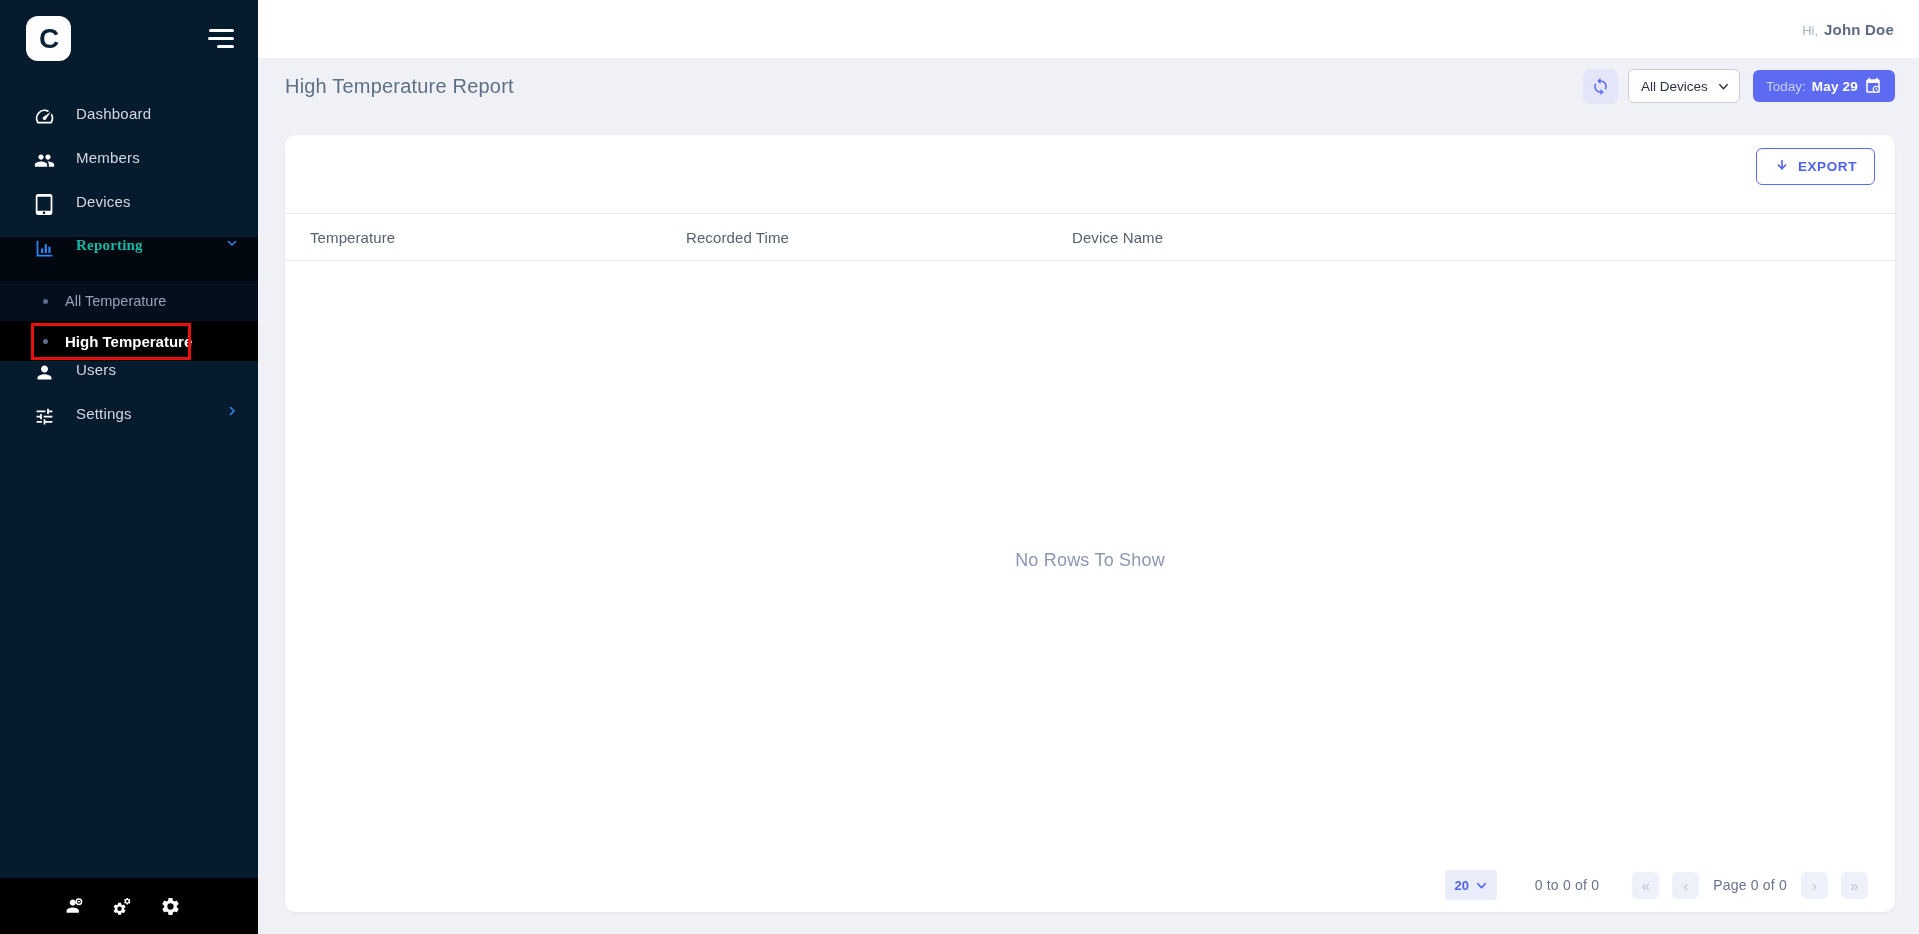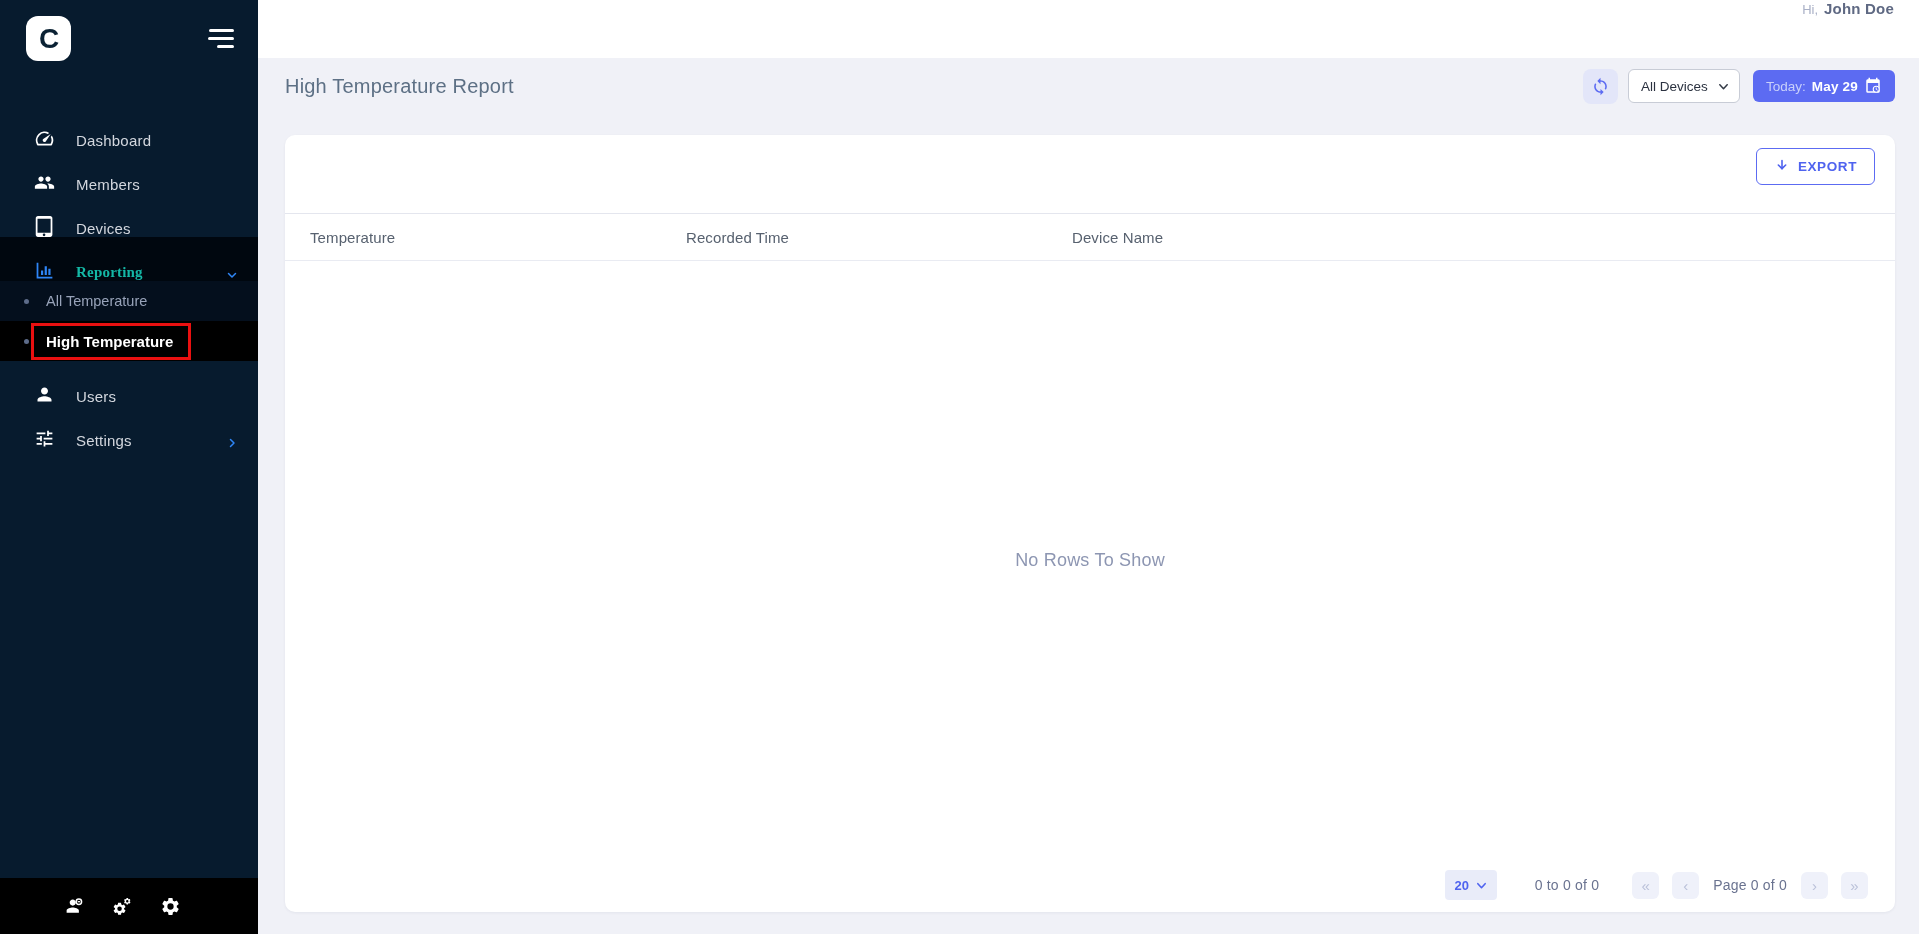--- a/index.html
+++ b/index.html
@@ -11,45 +11,45 @@
   .sidebar-header { display:flex; align-items:center; justify-content:space-between; padding:15px 24px 0 26px; height:62px; }
   .logo { width:45px; height:45px; background:#ffffff; border-radius:12px; display:flex; align-items:center; justify-content:center; cursor:pointer; }
   .logo span { font-size:28px; font-weight:800; color:#0b2234; letter-spacing:-1px; }
   .hamburger { display:flex; flex-direction:column; align-items:flex-end; gap:5px; cursor:pointer; padding:4px 0; }
   .hamburger i { display:block; height:3px; border-radius:2px; background:#ffffff; }
   .hamburger .l1 { width:25px; }
   .hamburger .l2 { width:26px; }
   .hamburger .l3 { width:17px; }
 
   .nav { margin-top:43px; }
-  .nav-item { height:44px; display:flex; align-items:flex-end; padding:0 20px 0 33px; cursor:pointer; color:#d3d7de; }
+  .nav-item { height:44px; display:flex; align-items:flex-start; padding:0 20px 0 33px; cursor:pointer; color:#d3d7de; }
   .nav-item .nav-icon { width:22px; height:22px; display:flex; align-items:center; justify-content:center; color:#ffffff; flex:0 0 22px; }
   .nav-item .nav-icon svg { width:21px; height:21px; }
   .nav-label { margin-left:21px; font-size:15px; font-weight:500; letter-spacing:.2px; }
   .nav-item.active { background:#00070f; }
   .nav-item.active .nav-icon { color:#2e86f7; }
   .nav-item.active .nav-label { color:#14b8a6; font-weight:600;font-family:Liberation Serif, serif; }
   .nav-chevron { margin-left:auto; display:flex; color:#2e86f7; }
   .nav-chevron svg { width:12px; height:12px; }
 
   .submenu { background:#040f1d; }
-  .sub-item { position:relative; height:40px; display:flex; align-items:center; padding-left:24px; cursor:pointer; }
+  .sub-item { position:relative; height:40px; display:flex; align-items:center; padding-left:43px; cursor:pointer; }
   .sub-item .dot { width:5px; height:5px; border-radius:50%; background:#5d6c8a; flex:0 0 5px; }
   .sub-item .sub-label { margin-left:17px; font-size:14.5px; color:#98a3b9; font-weight:500; }
   .sub-item.selected { background:#000000; }
   .sub-item.selected .sub-label { color:#ffffff; font-weight:600; font-size:15px; }
   .red-box { position:absolute; left:31px; top:2px; width:160px; height:37px; border:3px solid #ea1010; pointer-events:none; }
 
   .sidebar-footer { position:absolute; left:0; bottom:0; width:258px; height:56px; background:#000000; display:flex; align-items:center; padding-left:64px; gap:27px; }
   .footer-icon { color:#ffffff; display:flex; cursor:pointer; }
   .footer-icon svg { width:21px; height:21px; }
 
   
   .main { position:absolute; left:258px; top:0; width:1661px; height:934px; }
-  .topbar { height:58px; background:#ffffff; display:flex; justify-content:flex-end; padding-right:25px; }
+  .topbar { height:58px; background:#ffffff; display:flex; align-items:center; justify-content:flex-end; padding-right:25px; }
   .user-menu { display:flex; align-items:baseline; gap:6px; cursor:pointer; }
   .greeting { font-size:13px; color:#a9b0c6; font-weight:500; }
   .username { font-size:15px; color:#5f6983; font-weight:600; letter-spacing:.2px; }
 
   .content { height:876px; background:#f0f1f7; }
   .page-header { height:56px; display:flex; align-items:center; justify-content:space-between; padding:0 24px 0 27px; }
   .page-title { font-size:20px; font-weight:500; color:#5d7085; letter-spacing:.2px; }
   .controls { display:flex; align-items:center; }
   .refresh-btn { width:35px; height:35px; background:#e3e6f9; border:none; border-radius:8px; display:flex; align-items:center; justify-content:center; color:#5c6bf2; cursor:pointer; }
   .refresh-btn svg { width:19px; height:19px; }

